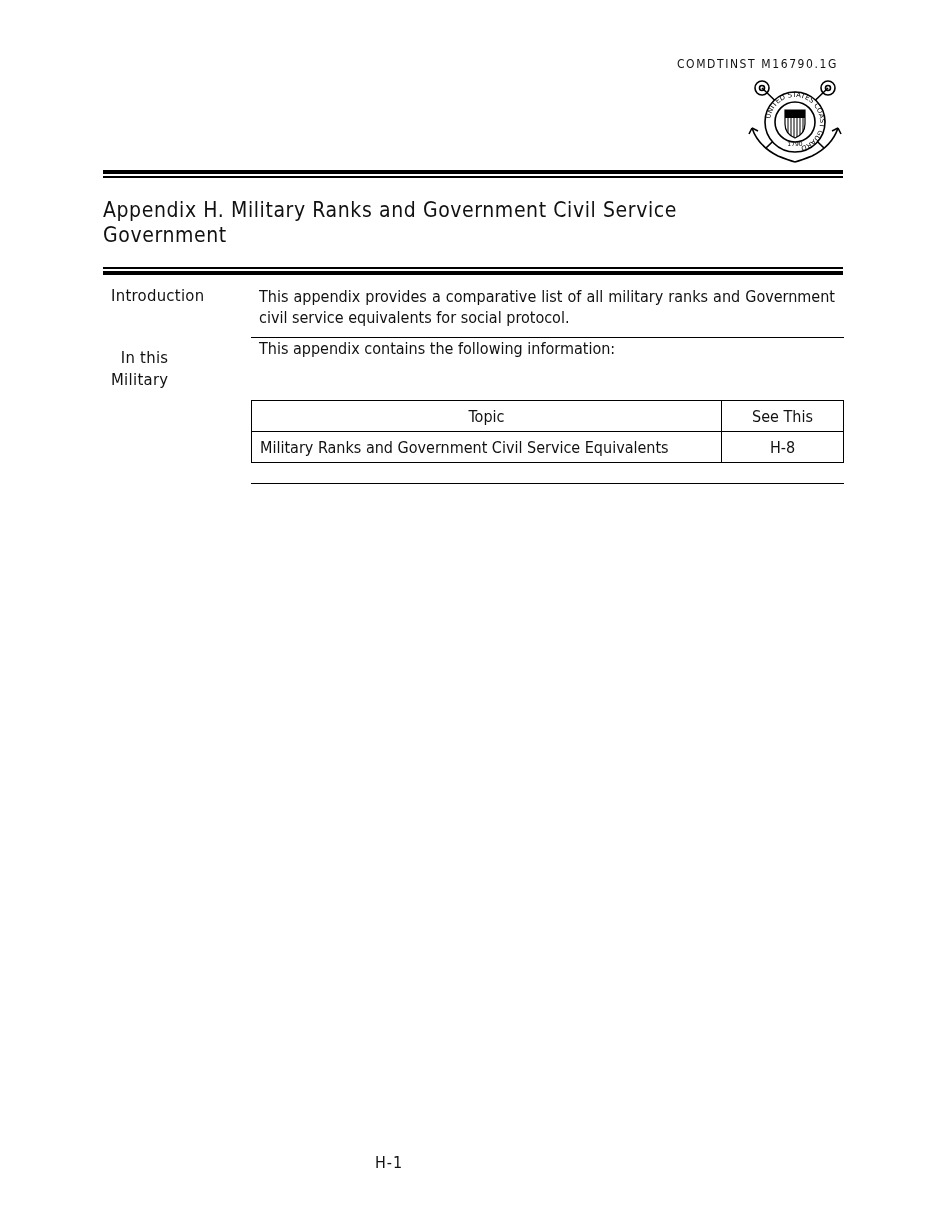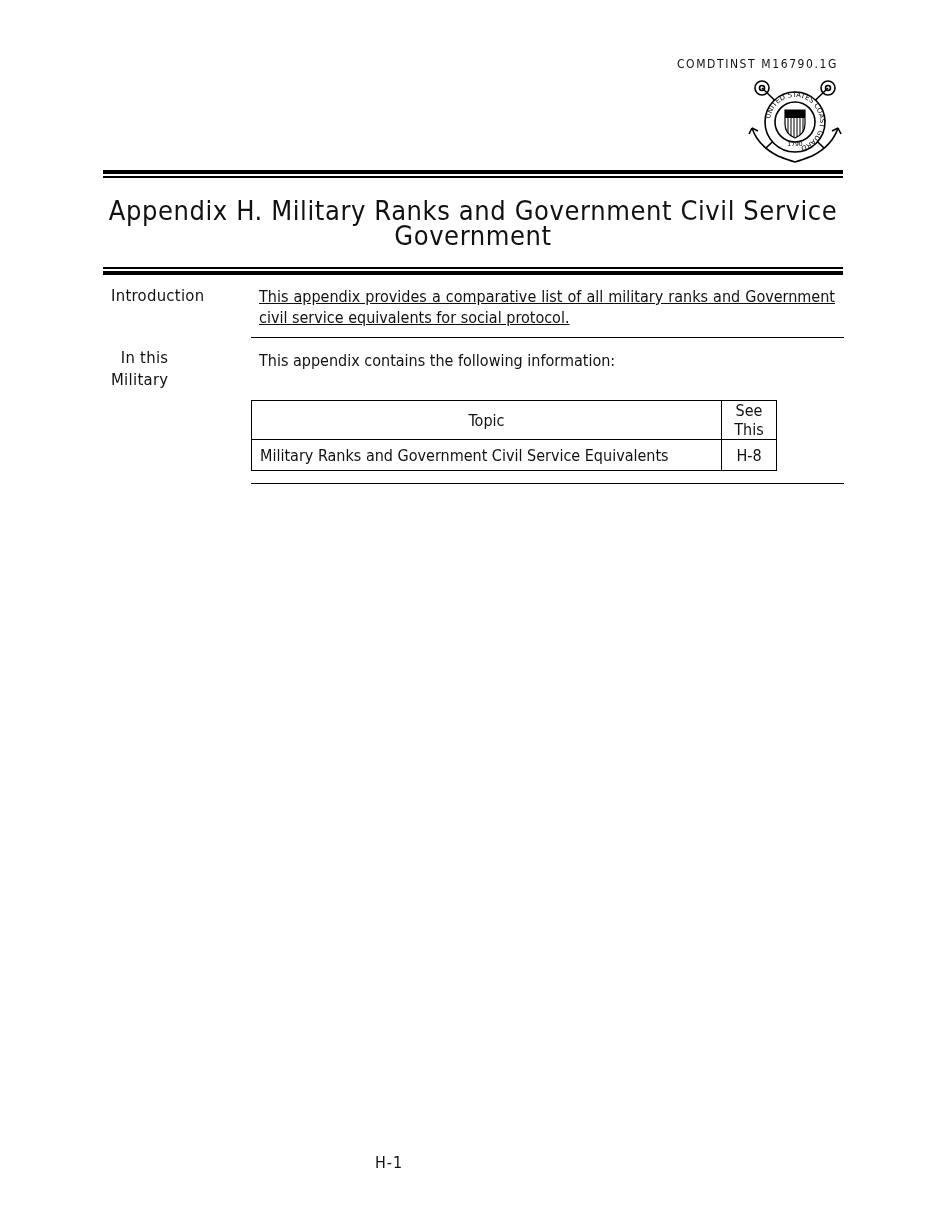--- a/index.html
+++ b/index.html
@@ -2,27 +2,27 @@
 <html><head>
 <meta charset="utf-8">
 <style>
   html, body { margin:0; padding:0; background:#ffffff; }
   body { width:950px; height:1230px; position:relative; overflow:hidden;
          font-family:"DejaVu Sans Condensed","DejaVu Sans",sans-serif; color:#111; }
   .abs { position:absolute; }
   .docid { right:112px; top:57px; font-size:12px; letter-spacing:1.6px; }
   .seal { left:748px; top:76px; width:94px; height:88px; }
   .rule-thick { position:absolute; left:103px; width:740px; background:#000; }
-  .title { left:103px; width:740px; top:198px; text-align:center; font-size:27px;
+  .title { left:103px; width:740px; top:198px; font-size:21px;
            line-height:25px; letter-spacing:0.6px; }
   .label { left:111px; font-size:16.5px; line-height:22px; letter-spacing:0.3px;text-align:right; }
   .body { left:259px; width:576px; font-size:16px; line-height:21px; }
   .justify { text-align:justify; text-align-last:left; }
   .hr { position:absolute; height:1px; background:#000; }
-  table.toc { position:absolute; left:251px; top:400px; width:526px; border-collapse:collapse;
+  table.toc { position:absolute; left:251px; top:400px; width:593px; border-collapse:collapse;
               font-size:16px; }
   table.toc td, table.toc th { border:1px solid #000; padding:0 8px; height:30px; font-weight:normal; }
   table.toc th { text-align:center; }
   .pagenum { left:0; width:778px; top:1153px; text-align:center; font-size:16px; letter-spacing:1px; }
 </style>
 </head>
 <body>
 
 <div class="abs docid">COMDTINST M16790.1G</div>
 
@@ -68,28 +68,28 @@
 
 <div class="abs title">
   <div>Appendix H.  Military Ranks and Government Civil Service</div>
   <div>Government</div>
 </div>
 
 <div class="rule-thick" style="top:267px;height:2px;"></div>
 <div class="rule-thick" style="top:271px;height:4px;"></div>
 
 <div class="abs label" style="top:285px;">Introduction</div>
-<div class="abs body justify" style="top:286px;text-decoration:underline;">This appendix provides a comparative list of all military ranks and Government civil service equivalents for social protocol.</div>
+<div class="abs body justify" style="top:286px;">This appendix provides a comparative list of all military ranks and Government civil service equivalents for social protocol.</div>
 <div class="hr" style="left:251px;width:593px;top:337px;"></div>
 
 <div class="abs label" style="top:347px;">
   <div>In this</div>
   <div>Military</div>
 </div>
-<div class="abs body" style="top:350px;">This appendix contains the following information:</div>
+<div class="abs body" style="top:338px;">This appendix contains the following information:</div>
 
 <table class="toc">
   <tbody>
       <tr>
     <th style="width:453px;">Topic</th>
     <th>See This</th>
   </tr>
   <tr>
     <td>Military Ranks and Government Civil Service Equivalents</td>
     <td style="text-align:center;">H-8</td>

